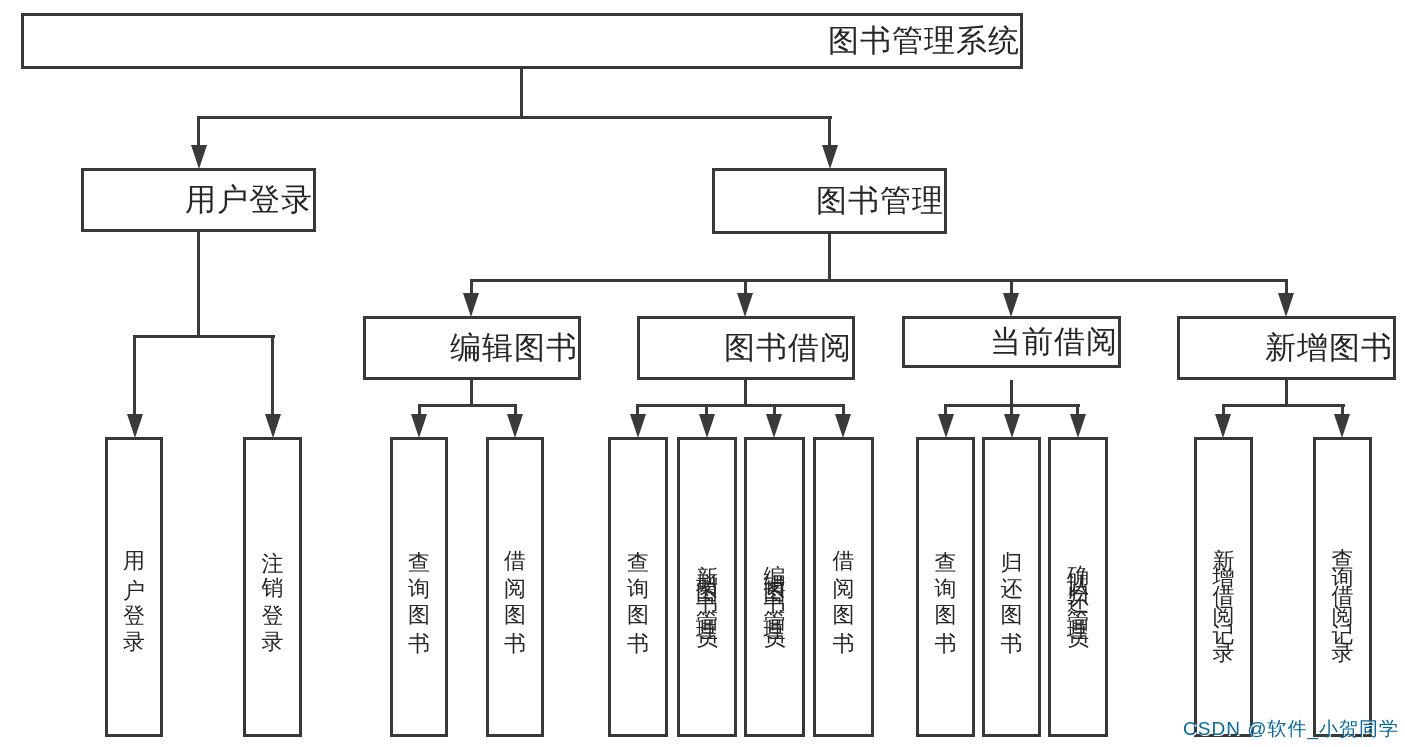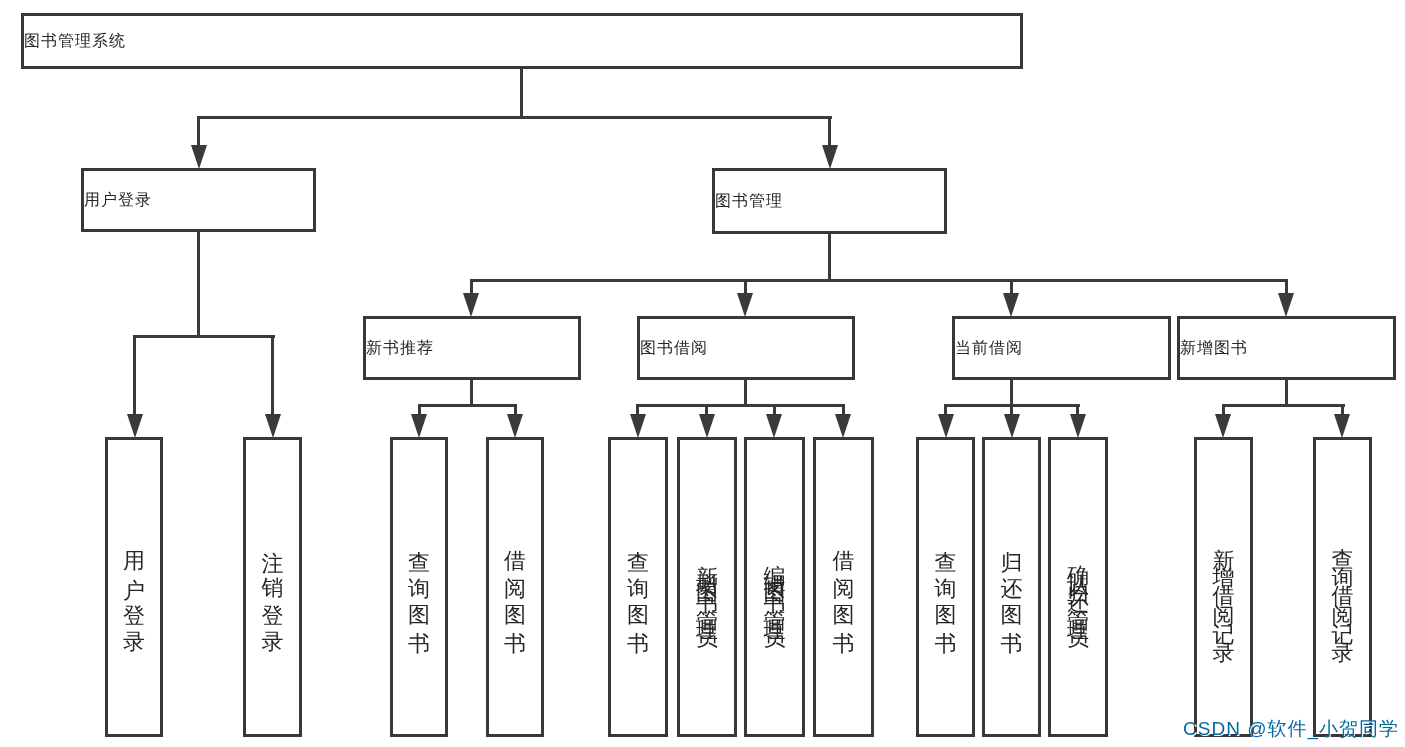--- a/index.html
+++ b/index.html
@@ -8,22 +8,22 @@
     font-family:"Liberation Sans","DejaVu Sans",sans-serif;overflow:hidden;
   }
   .line{position:absolute;background:#3a3a3a;}
   .arrow{
     position:absolute;width:0;height:0;
     border-left:8px solid transparent;border-right:8px solid transparent;
     border-top:24px solid #3a3a3a;
   }
   .node{
     position:absolute;background:#ffffff;border:3px solid #383838;
-    display:flex;align-items:center;justify-content:flex-start;
-    box-sizing:border-box;color:#262626;font-size:16px;letter-spacing:1px;
+    display:flex;align-items:center;justify-content:flex-end;
+    box-sizing:border-box;color:#262626;font-size:31px;letter-spacing:1px;
   }
   .leaf{
     position:absolute;background:#ffffff;border:3px solid #383838;
     display:flex;align-items:center;justify-content:center;
     box-sizing:border-box;color:#262626;top:437px;height:300px;
   }
   .vtext{
     writing-mode:vertical-lr;text-orientation:mixed;
     font-size:22px;line-height:1;color:#262626;
   }
@@ -104,26 +104,26 @@
   </div>
 
   <div class="node" style="left:81px;top:168px;width:235px;height:64px;">
     <span>用户登录</span>
   </div>
   <div class="node" style="left:712px;top:168px;width:235px;height:66px;">
     <span>图书管理</span>
   </div>
 
   <div class="node" style="left:363px;top:316px;width:218px;height:64px;">
-    <span>新书推荐</span>
+    <span>编辑图书</span>
   </div>
   <div class="node" style="left:637px;top:316px;width:218px;height:64px;">
     <span>图书借阅</span>
   </div>
-  <div class="node" style="left:952px;top:316px;width:219px;height:64px;">
+  <div class="node" style="left:902px;top:316px;width:219px;height:52px;">
     <span>当前借阅</span>
   </div>
   <div class="node" style="left:1177px;top:316px;width:219px;height:64px;">
     <span>新增图书</span>
   </div>
 
   <div class="leaf" style="left:105px;width:58px;">
     <span class="vtext s4">用户登录</span>
   </div>
   <div class="leaf" style="left:243px;width:59px;">

